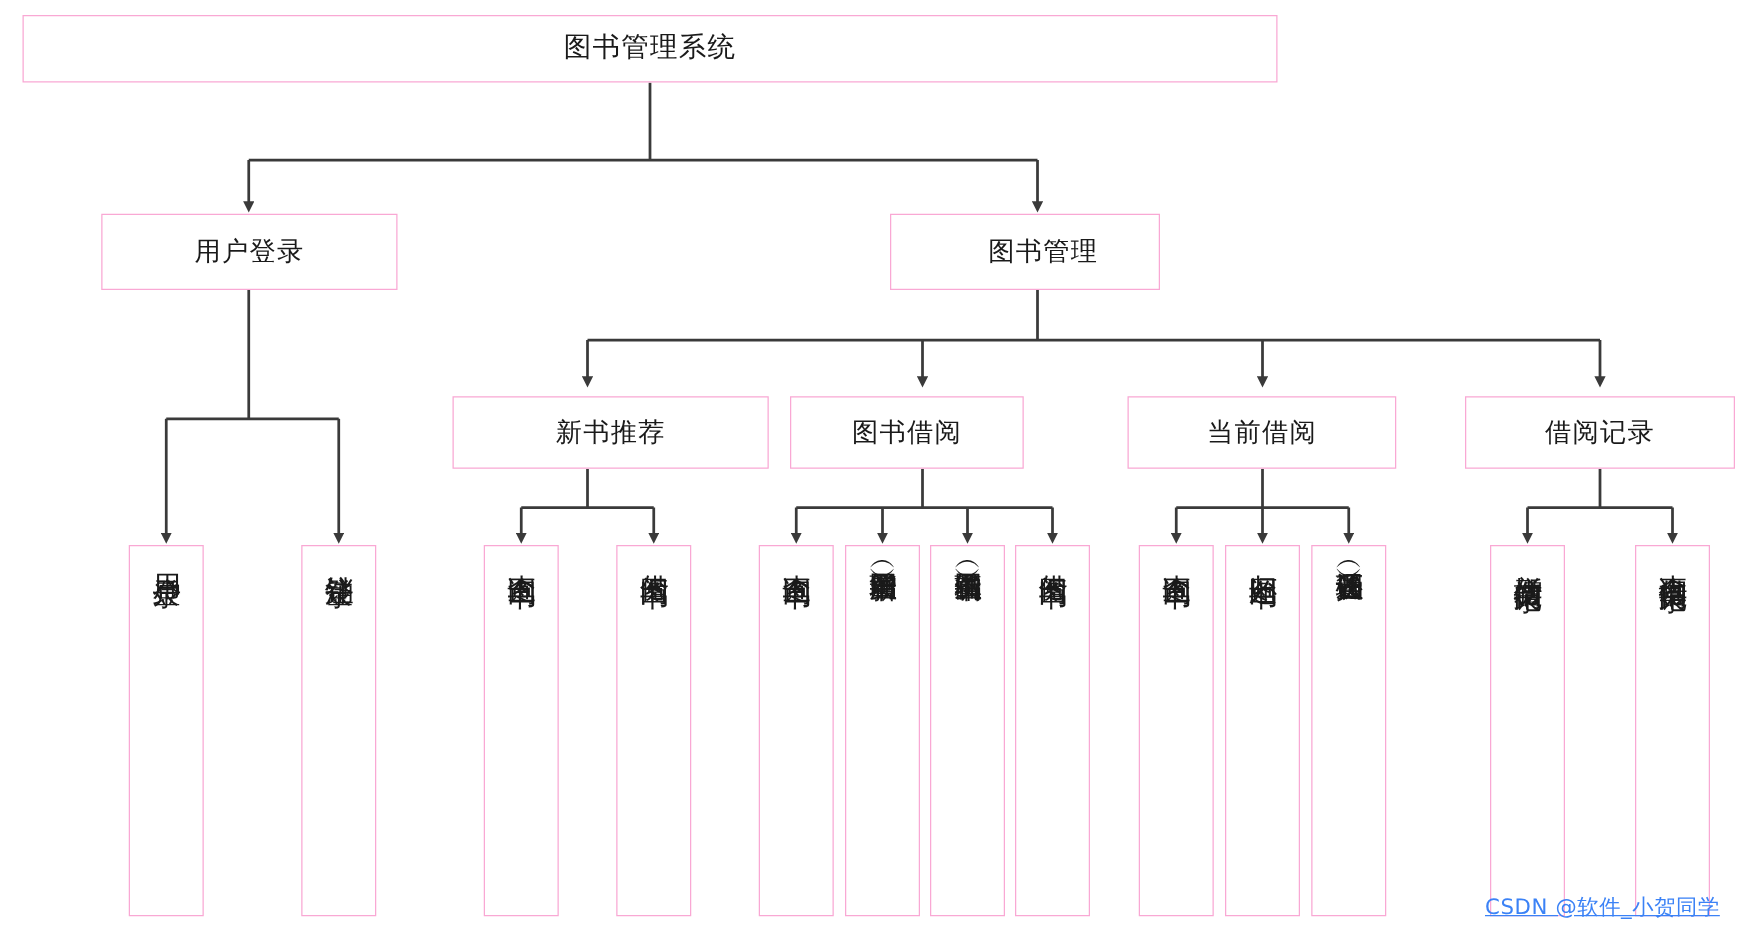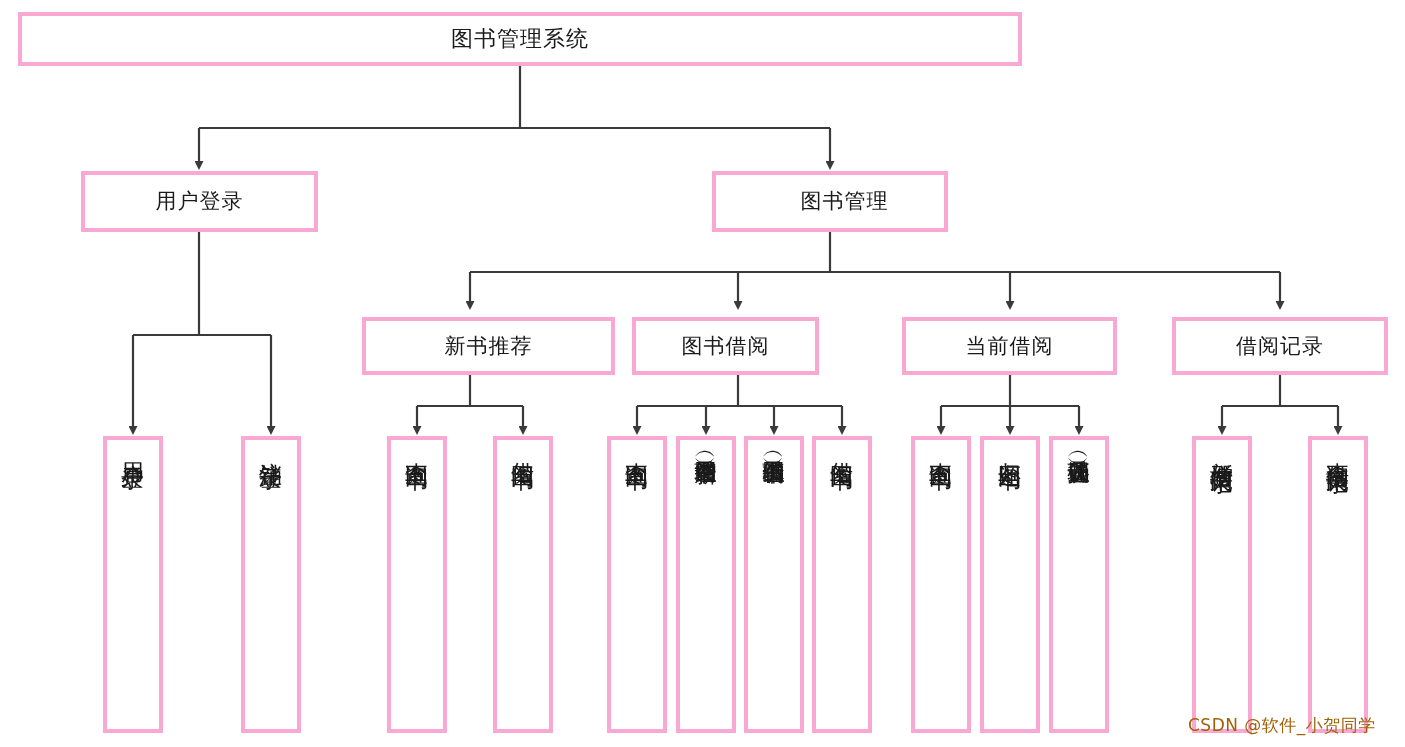--- a/index.html
+++ b/index.html
@@ -22,21 +22,21 @@
     position: absolute;
     left: 0;
     top: 0;
     width: 1405px;
     height: 747px;
     pointer-events: none;
   }
   .node {
     position: absolute;
     box-sizing: border-box;
-    border: 4px solid #f9a8d4;
+    border: 1px solid #f9a8d4;
     background: #ffffff;
     display: flex;
     align-items: center;
     justify-content: center;
     color: #1a1a1a;
   }
   .node .label {
     display: block;
     text-align: center;
     line-height: 1.18;
@@ -67,23 +67,24 @@
   }
   .node.vert.tall .label {
     font-size: 22px;
     letter-spacing: 0px;
   }
   .watermark {
     position: absolute;
     left: 1188px;
     top: 714px;
     font-size: 17px;
-    color: #a16207;
+    color: #3b82f6;
     white-space: nowrap;
     letter-spacing: 0.5px;
+    text-decoration: underline;
   }
 </style>
 </head>
 <body>
 
 <div id="canvas">
 
   <svg class="wires" viewBox="0 0 1405 747">
     <defs>
       <marker id="arrowhead" markerWidth="9" markerHeight="9" refX="1" refY="4.5" orient="auto" markerUnits="userSpaceOnUse">
@@ -134,21 +135,21 @@
     </g>
   </svg>
 
   <div class="node horiz root" style="left:18px; top:12px; width:1004px; height:54px;">
     <span class="label">图书管理系统</span>
   </div>
 
   <div class="node horiz" style="left:81px; top:171px; width:237px; height:61px;">
     <span class="label">用户登录</span>
   </div>
-  <div class="node horiz" style="left:712px; top:171px; width:236px; height:61px;padding-left:29px;">
+  <div class="node horiz" style="left:712px; top:171px; width:216px; height:61px;padding-left:29px;">
     <span class="label">图书管理</span>
   </div>
 
   <div class="node horiz" style="left:362px; top:317px; width:253px; height:58px;">
     <span class="label">新书推荐</span>
   </div>
   <div class="node horiz" style="left:632px; top:317px; width:187px; height:58px;">
     <span class="label">图书借阅</span>
   </div>
   <div class="node horiz" style="left:902px; top:317px; width:215px; height:58px;">

